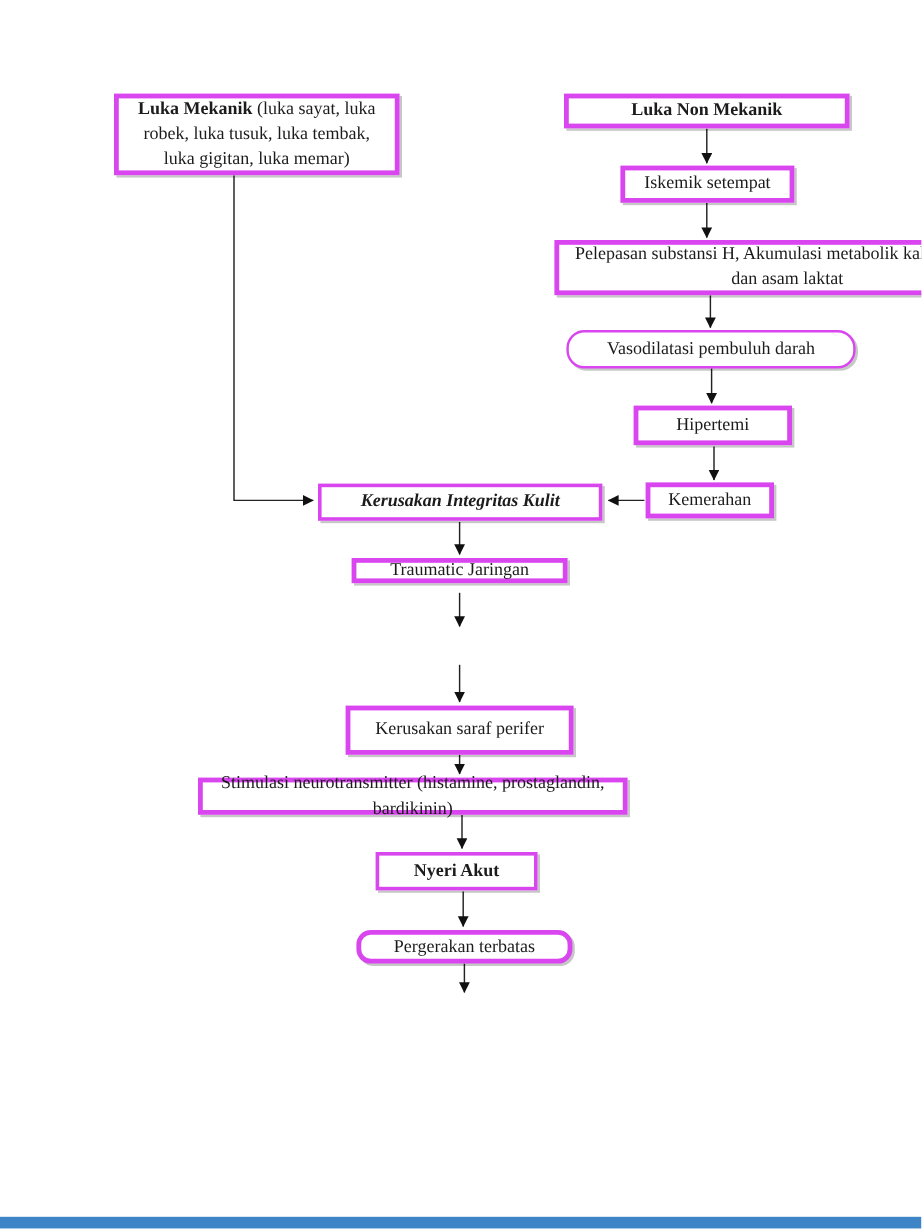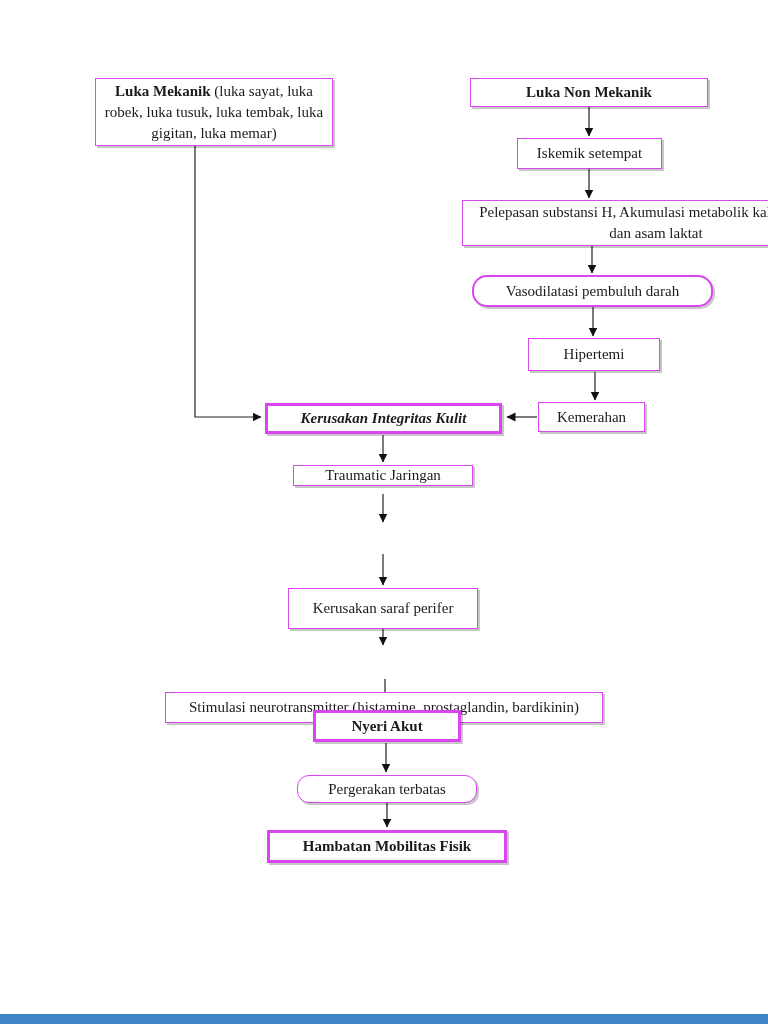--- a/index.html
+++ b/index.html
@@ -15,21 +15,21 @@
   .edges {
     position: absolute;
     left: 0; top: 0;
     width: 768px; height: 1024px;
     pointer-events: none;
   }
   .node {
     position: absolute;
     box-sizing: border-box;
     background: #ffffff;
-    border: 1px solid #d946ef;
+    border: 4px solid #d946ef;
     box-shadow: 2px 2px 0 rgba(0,0,0,0.22);
     display: flex;
     align-items: center;
     justify-content: center;
     text-align: center;
     font-size: 15px;
     line-height: 1.4;
     padding: 2px 6px;
   }
   .node.medium { border-width: 2px; border-radius: 15px; }
@@ -87,23 +87,22 @@
 
   <div class="node" style="left:538px; top:402px; width:107px; height:30px;">Kemerahan</div>
 
   <div class="node thick" style="left:265px; top:403px; width:237px; height:31px;font-style:italic;">Kerusakan Integritas Kulit</div>
 
   <div class="node" style="left:293px; top:465px; width:180px; height:21px;">Traumatic Jaringan</div>
 
 
   <div class="node" style="left:288px; top:588px; width:190px; height:41px;">Kerusakan saraf perifer</div>
 
-  <div class="node" style="left:165px; top:648px; width:438px; height:31px;margin-top:44px;">Stimulasi neurotransmitter (histamine, prostaglandin, bardikinin)</div>
+  <div class="node" style="left:165px; top:648px; width:358px; height:31px;">Stimulasi neurotransmitter (histamine, prostaglandin, bardikinin)</div>
 
-  <div class="node thick" style="left:313px; top:710px; width:148px; height:32px;">Nyeri Akut</div>
+  <div class="node thick" style="left:313px; top:710px; width:135px; height:32px;">Nyeri Akut</div>
 
   <div class="node" style="left:297px; top:775px; width:180px; height:28px;border-radius:12px;">Pergerakan terbatas</div>
 
-  <div class="node thick" style="left:267px; top:830px; width:240px; height:33px;">Hambatan Mobilitas Fisik</div>
 
   <div class="footer-bar" style="background-color: rgb(61, 133, 198);"></div>
 
 </div>
 
 </body></html>

